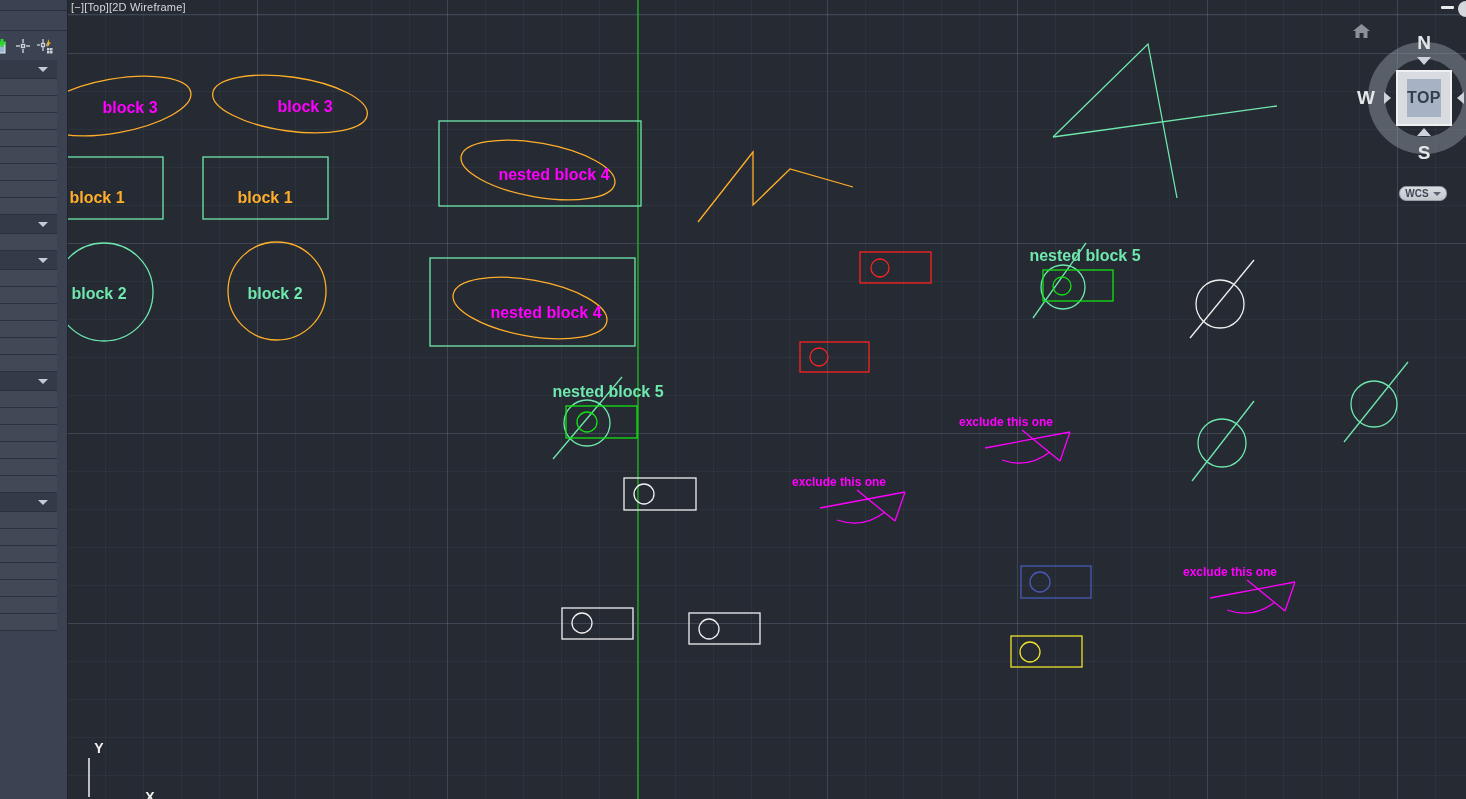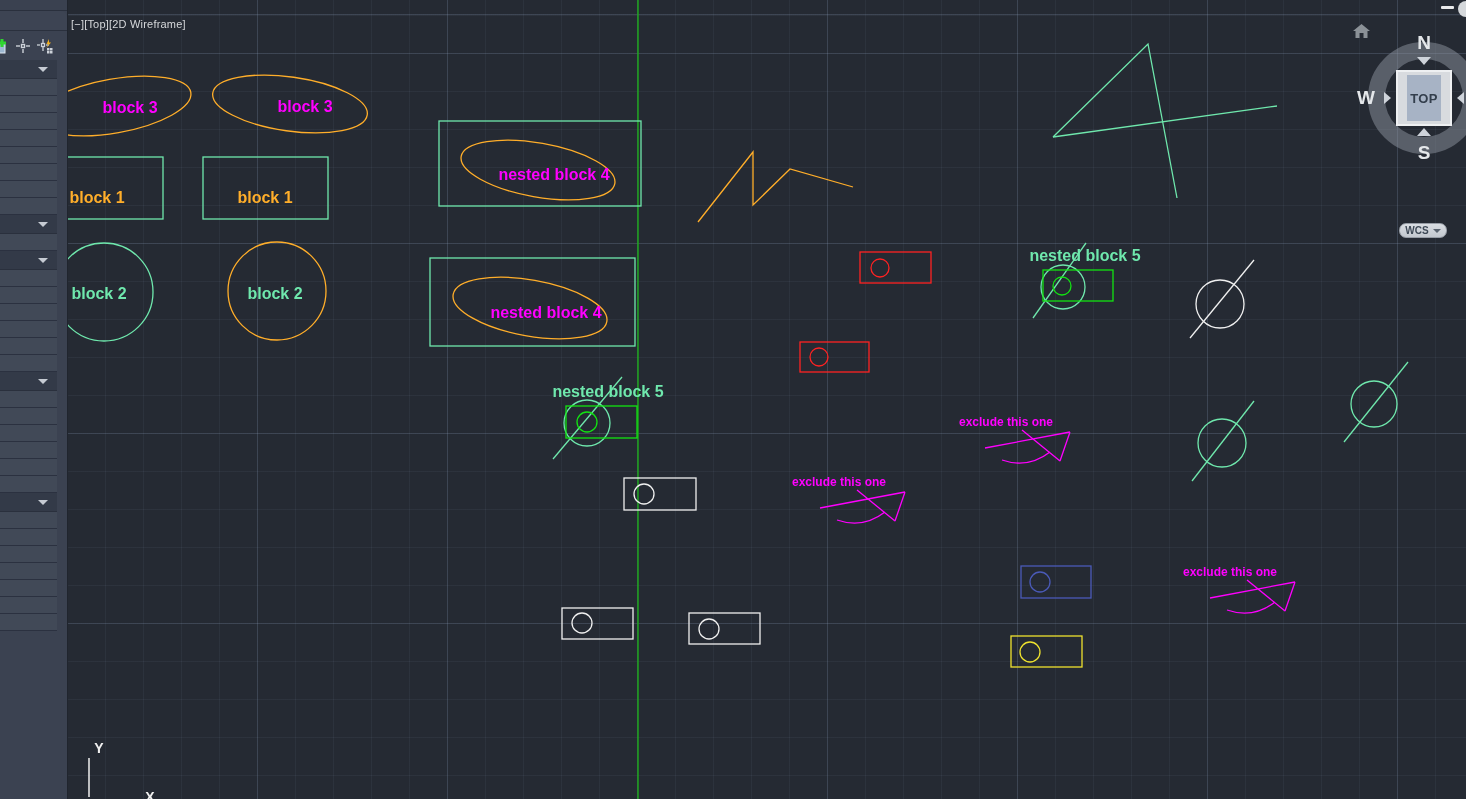--- a/index.html
+++ b/index.html
@@ -18,21 +18,21 @@
       repeating-linear-gradient(to right, rgba(125,140,165,.09) 0 1px, transparent 1px 38px),
       repeating-linear-gradient(to bottom, rgba(125,140,165,.09) 0 1px, transparent 1px 38px);
     background-position:67px 0, 0 53px, 67px 0, 0 15px;
     border-radius:25px;
   }
   #entities{position:absolute;inset:0;width:1466px;height:799px;}
   #entities text{font-family:"Liberation Sans",sans-serif;}
 
   
   #viewport-label{
-    position:absolute;left:71px;top:18px;z-index:7;
+    position:absolute;left:71px;top:1px;z-index:7;
     font-size:11px;color:#d6d8db;letter-spacing:.2px;white-space:nowrap;
   }
   #viewport-label span{cursor:pointer;}
 
   
   #left-panel{
     position:absolute;left:0;top:0;width:68px;height:799px;z-index:5;
     background:#3b4251;border-right:1px solid #20252e;box-sizing:border-box;
   }
   .panel-topbar{height:10px;border-bottom:1px solid #2a303d;background:#3a4150;}
@@ -60,27 +60,27 @@
   .vc-arrow{position:absolute;width:0;height:0;}
   .vc-arrow.down{border-left:7px solid transparent;border-right:7px solid transparent;border-top:8px solid #ced3da;}
   .vc-arrow.up{border-left:7px solid transparent;border-right:7px solid transparent;border-bottom:8px solid #ced3da;}
   .vc-arrow.right{border-top:6px solid transparent;border-bottom:6px solid transparent;border-left:7px solid #ced3da;}
   .vc-arrow.left{border-top:6px solid transparent;border-bottom:6px solid transparent;border-right:7px solid #ced3da;}
   .vc-cube{
     position:absolute;left:56px;top:54px;width:52px;height:52px;
     background:#d8dbdf;border:2px solid #eef0f2;display:flex;align-items:center;justify-content:center;
     cursor:pointer;
   }
-  .vc-face{width:34px;height:46px;background:#a7b3c5;display:flex;align-items:center;justify-content:center;
-    color:#333e4c;font-weight:700;font-size:13px;letter-spacing:.4px;}
+  .vc-face{width:34px;height:38px;background:#a7b3c5;display:flex;align-items:center;justify-content:center;
+    color:#333e4c;font-weight:700;font-size:16px;letter-spacing:.4px;}
   .vc-home{position:absolute;left:13px;top:8px;cursor:pointer;}
   .vc-wcs{
     position:absolute;left:59px;top:170px;width:48px;height:15px;border-radius:7px;
     background:linear-gradient(#d9dde2,#c3c8cf);border:1px solid #979da6;
-    display:flex;align-items:center;justify-content:center;gap:4px;cursor:pointer;box-sizing:border-box;margin-top:37px;
+    display:flex;align-items:center;justify-content:center;gap:4px;cursor:pointer;box-sizing:border-box;
   }
   .vc-wcs .lbl{font-size:10px;font-weight:700;color:#3e4956;line-height:1;}
   .vc-wcs .chev{border-left-width:4px;border-right-width:4px;border-top-width:4px;border-top-color:#5a6470;}
 </style>
 </head>
 <body>
 
 <div id="canvas">
   <svg id="entities" xmlns="http://www.w3.org/2000/svg">
       <line x1="638" y1="0" x2="638" y2="799" fill="none" stroke="#1da51d" stroke-width="1.5"></line>

